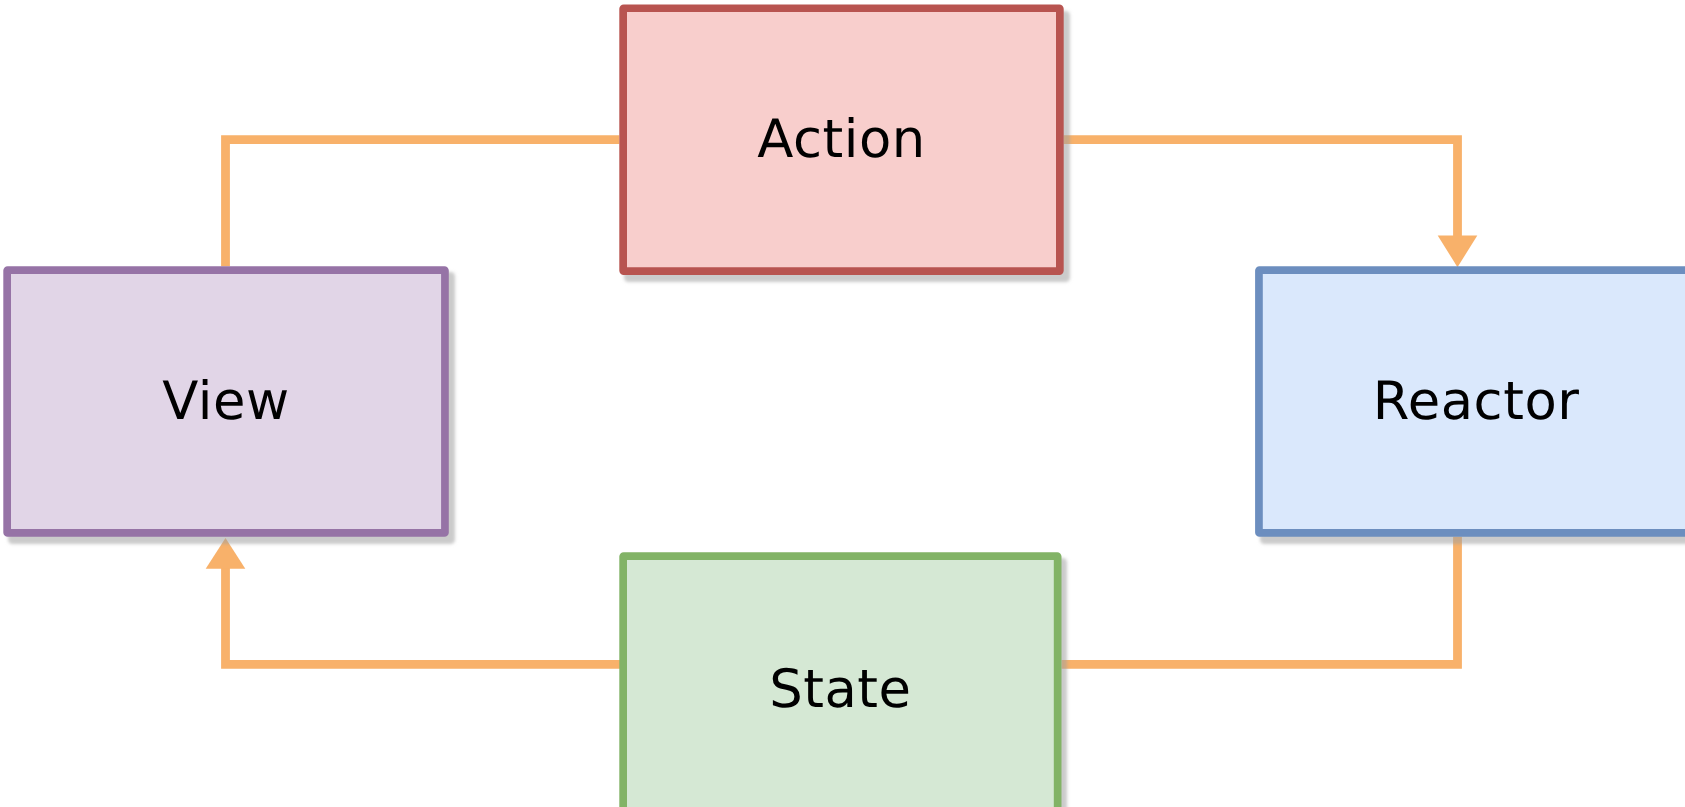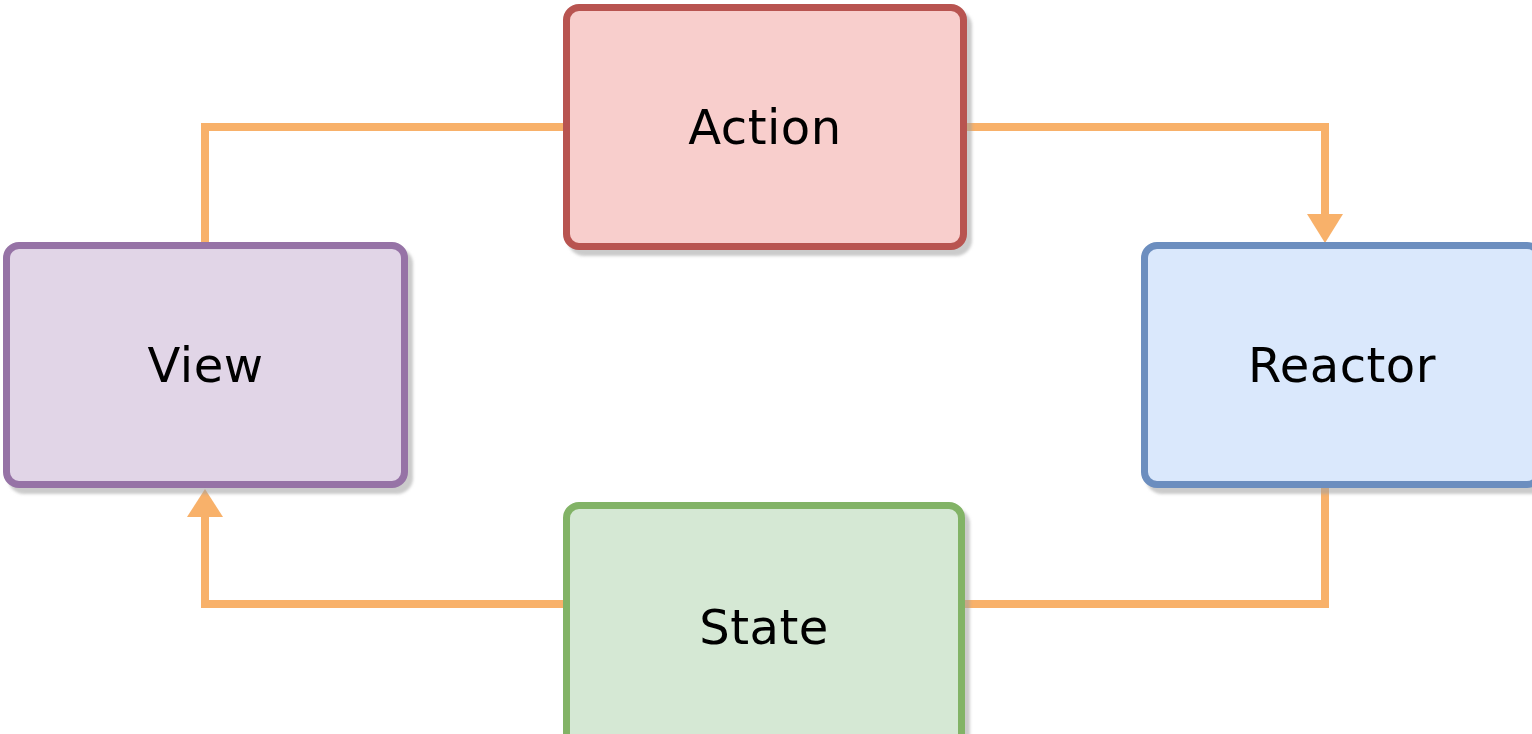--- a/index.html
+++ b/index.html
@@ -31,21 +31,21 @@
     stroke-linejoin: miter;
   }
   .arrowhead {
     fill: var(--edge-color, #f8b16a);
     stroke: none;
   }
   .node {
     position: absolute;
     box-sizing: border-box;
     border: 7px solid #888;
-    border-radius: 16px;
+    border-radius: 4px;
     box-shadow: 5px 6px 3px rgba(160, 160, 160, 0.55);
     display: flex;
     align-items: center;
     justify-content: center;
     z-index: 2;
   }
   .node-label {
     font-size: 48px;
     color: var(--label-color, #000000);
     letter-spacing: 0.5px;

